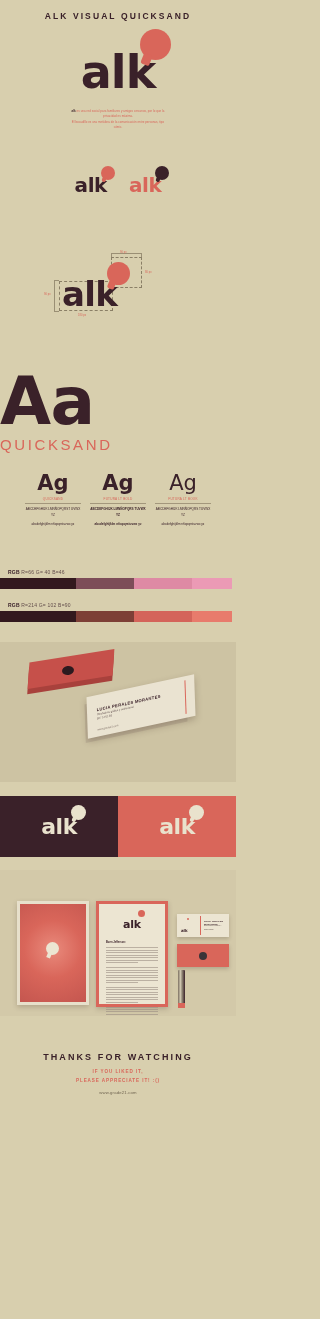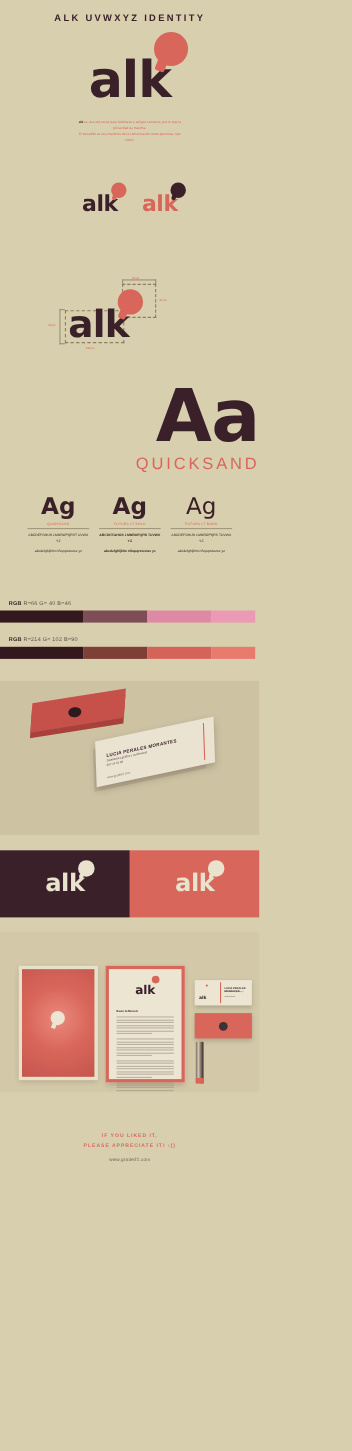--- a/index.html
+++ b/index.html
@@ -148,21 +148,21 @@
   .brk-left {
     left: 54px; top: 51px; width: 5px; height: 32px;
     border-right: none;
   }
   .brk-top {
     left: 111px; top: 24px; width: 31px; height: 4px;
     border-bottom: none;
   }
 
   
-  .type-main { text-align: right; }
+  .type-main { text-align: left; margin-top: 24px; }
   .type-aa {
     font-family: "DejaVu Sans", sans-serif;
     font-weight: bold;
     font-size: 66px;
     line-height: 0.95;
     color: #3a2129;
     letter-spacing: -0.01em;
   }
   .type-name {
     margin-top: 3px;
@@ -475,21 +475,21 @@
     font-size: 4.2px;
     color: #6f6450;
     letter-spacing: 0.2px;
   }
 </style>
 </head>
 <body>
 
 <div class="page">
 
-  <div class="header-title">ALK UVWXYZ IDENTITY</div>
+  <div class="header-title">ALK VISUAL QUICKSAND</div>
 
   <div class="hero">
     <span class="logo">
       <span class="word">alk</span>
       <span class="bubble"></span>
     </span>
     <div class="hero-copy">
       <b>alk</b><span> es una red social para familiares y amigos cercanos, por lo que la privacidad es máxima.</span>
       <div>El bocadillo es una metáfora de la comunicación entre personas, tipo cómic.</div>
     </div>
@@ -660,20 +660,21 @@
     </div>
     <div class="st-card-bottom">
       <div class="st-card-bottom-dot"></div>
     </div>
     <div class="st-pen">
       <div class="st-pen-tip"></div>
     </div>
   </div>
 
   <div class="footer">
+    <div class="footer-main">THANKS FOR WATCHING</div>
     <div class="footer-sub">
       <div>IF YOU LIKED IT,</div>
       <div>PLEASE APPRECIATE IT! :()</div>
     </div>
     <div class="footer-url">www.grade21.com</div>
   </div>
 
 </div>
 
 </body></html>

